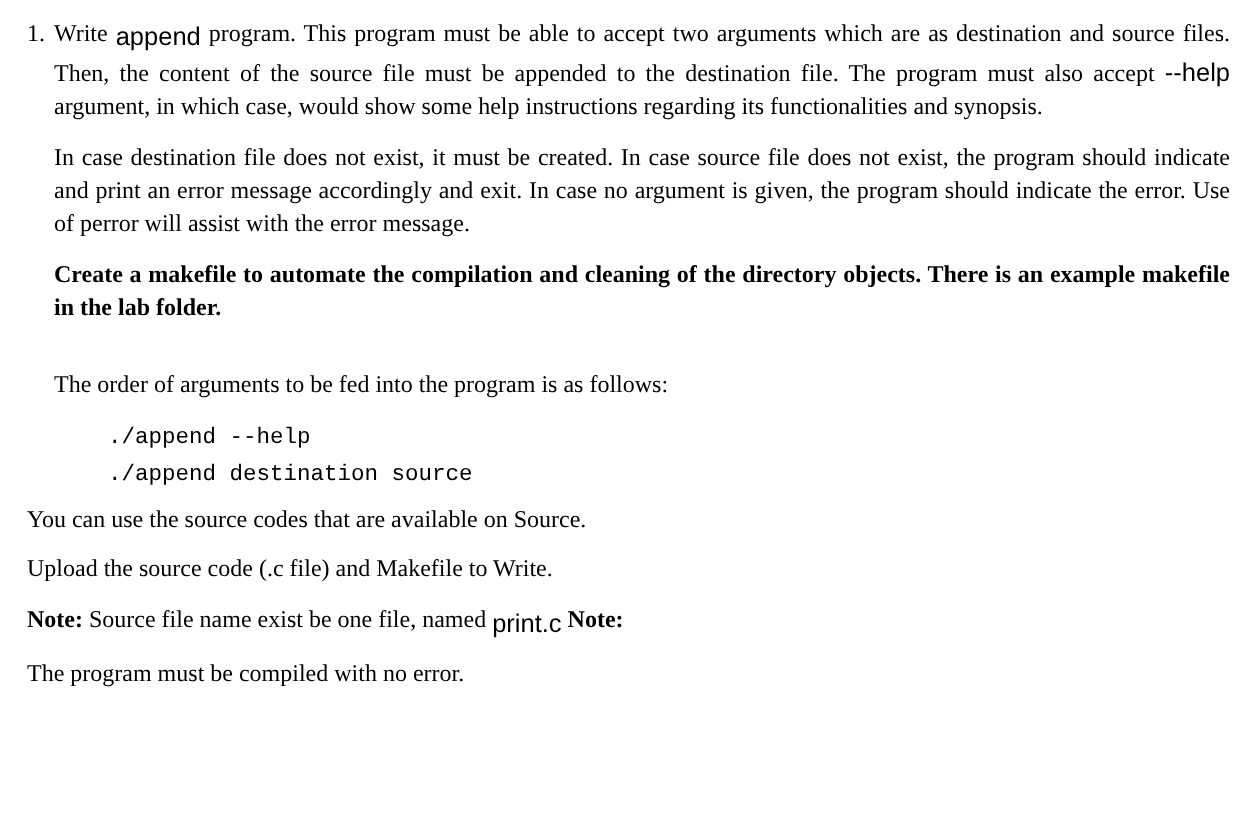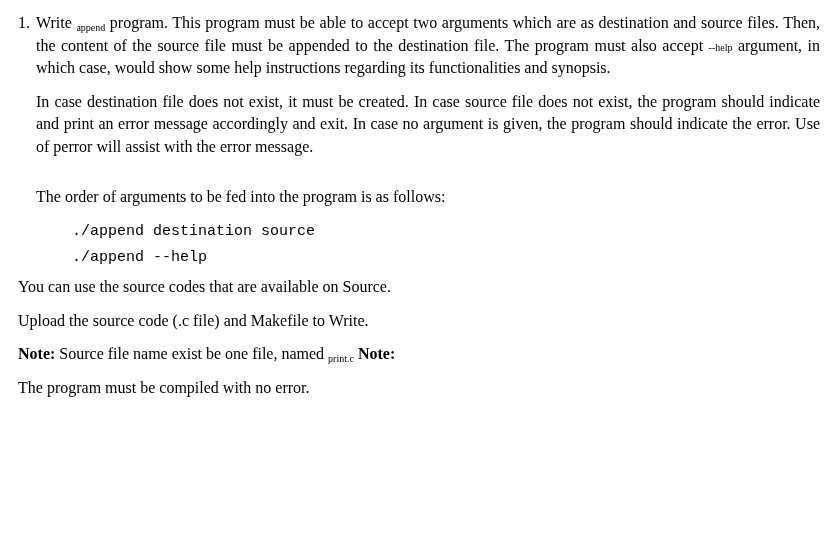--- a/index.html
+++ b/index.html
@@ -27,22 +27,22 @@
       padding-left: 2px;
     }
     .list-content {
       flex: 1;
     }
     .list-content > p {
       margin-bottom: 11px;
       text-align: justify;
     }
     .mono {
-      font-family: Liberation Serif, serif;
-      font-size: 10px;
+      font-family: Liberation Sans, sans-serif;
+      font-size: 17px;
     }
     .bold {
       font-weight: bold;
     }
     .cmd-block {
       padding-left: 36px;
       margin-bottom: 6px;
       font-family: "Courier New", Courier, monospace;
       font-size: 15px;
       line-height: 1.7;
@@ -68,24 +68,25 @@
 </head>
 <body>
 
 <div class="list-item">
   <div class="list-number">1.</div>
   <div class="list-content">
     <p>
       <span>Write </span><span class="mono append-sub">append</span><span> program. This program must be able to accept two arguments which are as destination and source files. Then, the content of the source file must be appended to the destination file. The program must also accept </span><span class="mono">--help</span><span> argument, in which case, would show some help instructions regarding its functionalities and synopsis.</span>
     </p>
     <p>In case destination file does not exist, it must be created. In case source file does not exist, the program should indicate and print an error message accordingly and exit. In case no argument is given, the program should indicate the error.  Use of perror will assist with the error message.</p>
+    <p class="bold narrow-spacing">Create a makefile to automate the compilation and cleaning of the directory objects. There is an example makefile in the lab folder.</p>
     <p class="order-intro">The order of arguments to be fed into the program is as follows:</p>
     <div class="cmd-block">
+      <div>./append --help</div>
       <div>./append destination source</div>
-      <div>./append --help</div>
     </div>
   </div>
 </div>
 
 <p class="outer-p">You can use the source codes that are available on Source.</p>
 <p class="outer-p">Upload the source code (.c file) and Makefile to Write.</p>
 <p class="outer-p">
   <span class="bold">Note:</span><span> Source file name exist be one file, named </span><span class="mono append-sub">print.c</span><span>  </span><span class="bold">Note:</span>
 </p>
 <p class="outer-p last">The program must be compiled with no error.</p>

